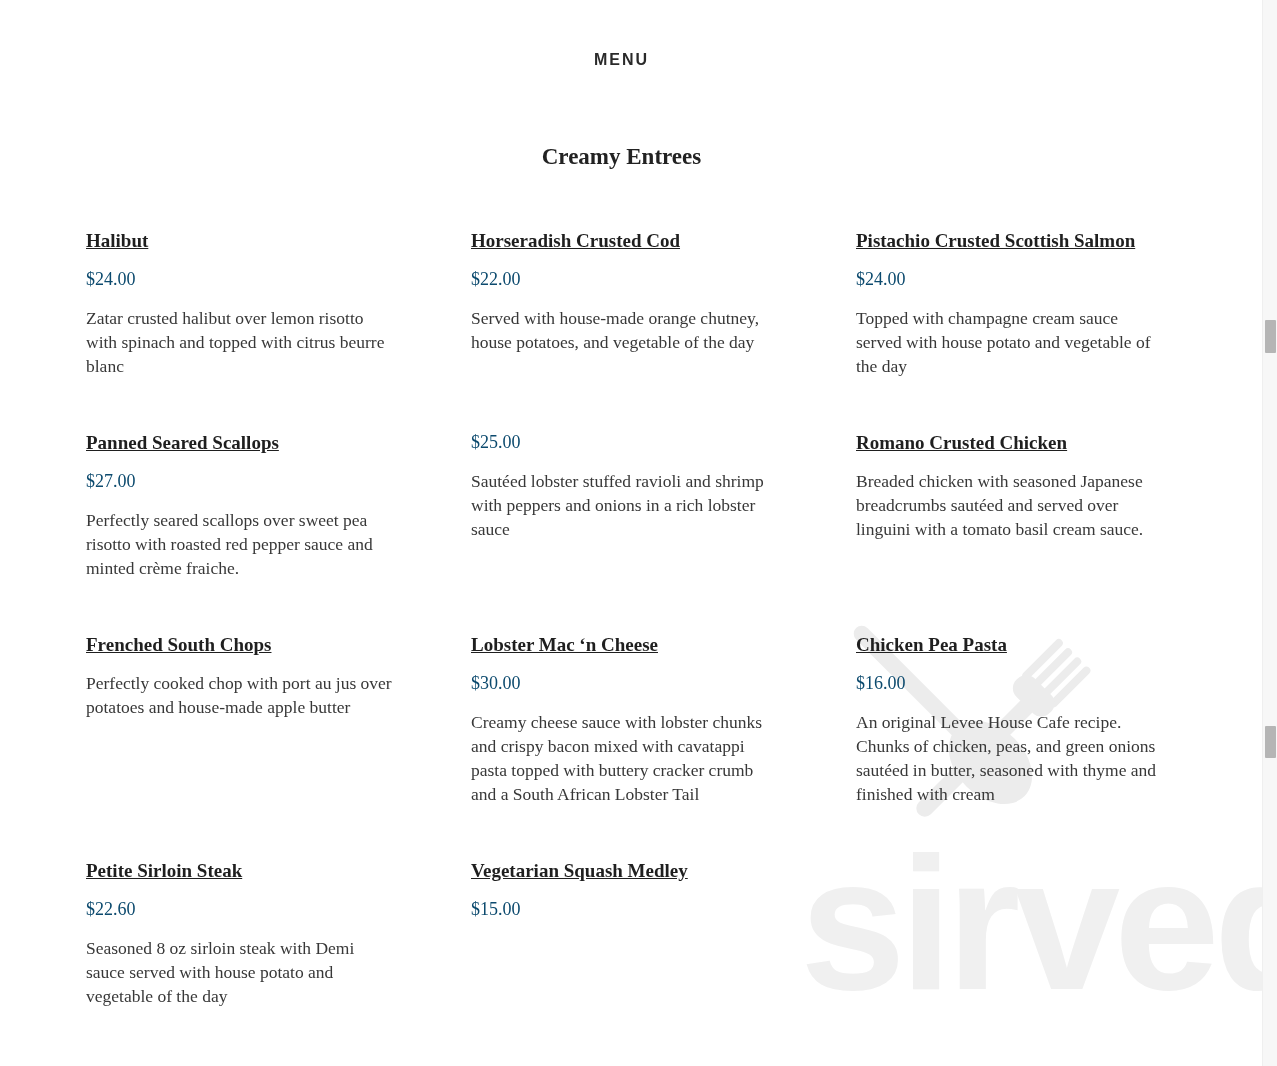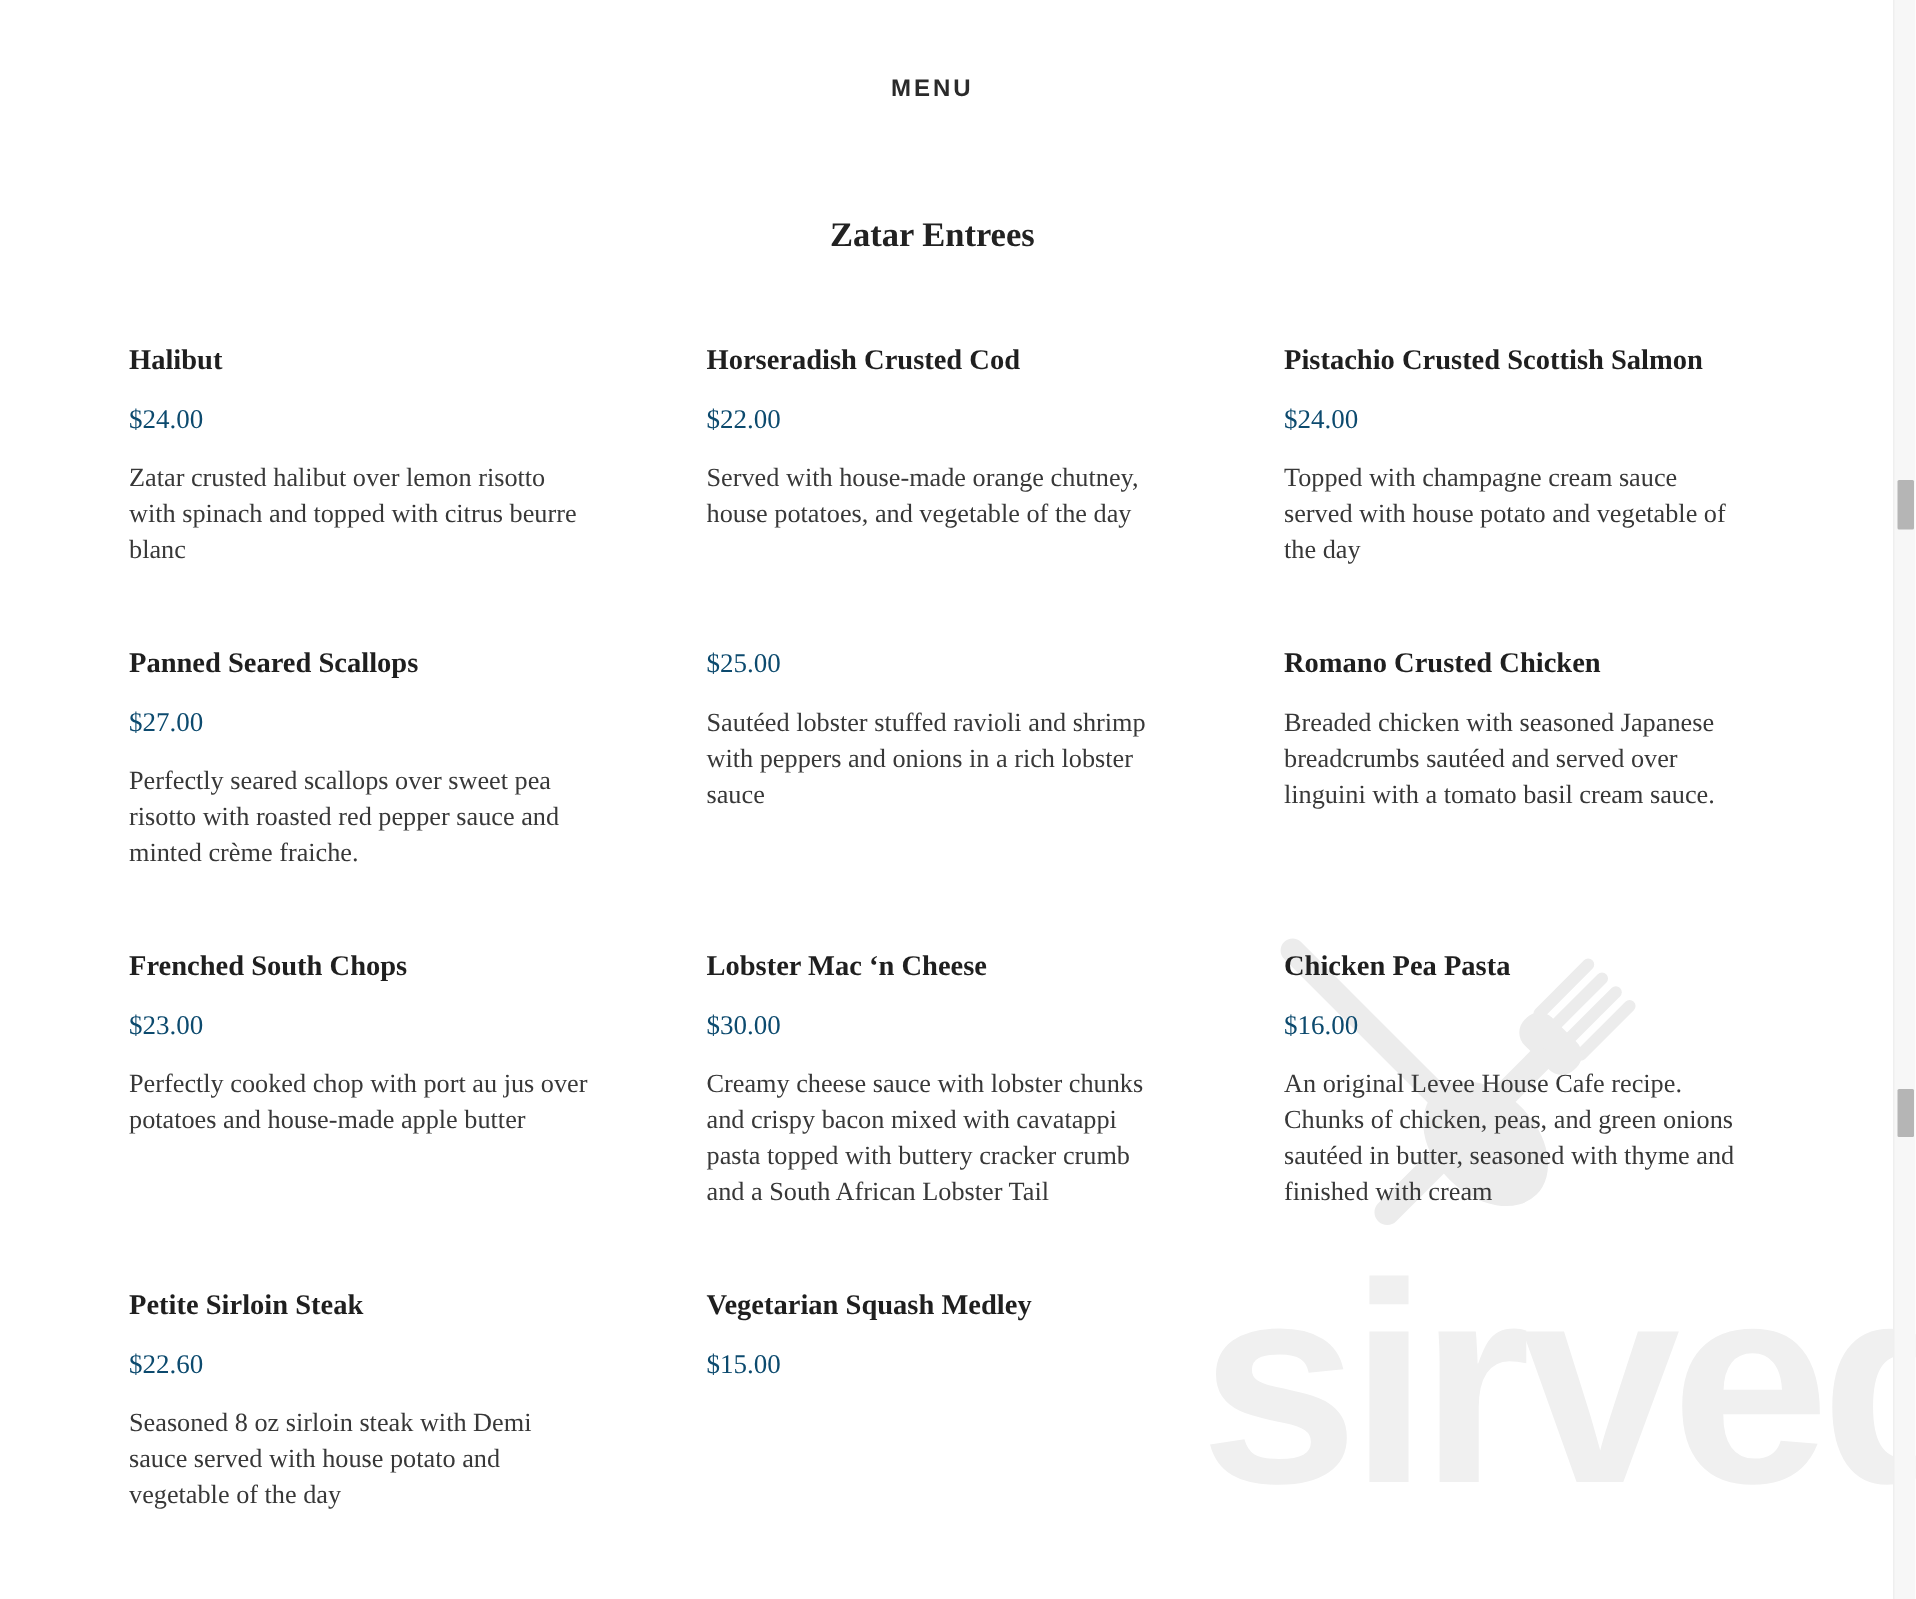--- a/index.html
+++ b/index.html
@@ -25,21 +25,21 @@
     margin:57px 0 0 86px;
     width:1080px;
     display:grid;
     grid-template-columns:repeat(3,310px);
     column-gap:75px;
     row-gap:52px;
   }
   .menu-item { width:310px; }
   .item-name {
     margin:0 0 14px; font-weight:700; font-size:19px; line-height:25px;
-    color:#1f1f1f; white-space:nowrap;
+    color:#1f1f1f; white-space:nowrap;text-decoration:underline;
   }
   .item-price { margin:0 0 14px; font-size:18px; line-height:25px; color:#0c4a6e; }
   .item-desc  { margin:0; font-size:17.5px; line-height:24px; color:#383838; }
 
   
   .wm-utensils { position:absolute; left:828px; top:605px; z-index:0; pointer-events:none; }
   .wm-text {
     position:absolute; left:800px; top:838px; z-index:0; pointer-events:none;
     font-family:"Liberation Sans","DejaVu Sans",sans-serif;
     font-weight:700; font-size:190px; line-height:170px; letter-spacing:-6px;
@@ -74,21 +74,21 @@
       <rect x="-26" y="-66" width="47" height="26" rx="12"></rect>
       <rect x="-8.5" y="-48" width="17" height="160" rx="8.5"></rect>
     </g>
   </g>
 </svg>
 
 <div class="wm-text">sirved</div>
 
 <div class="content">
   <div class="menu-header">MENU</div>
-  <h2 class="section-title">Zatar Entrees</h2>
+  <h2 class="section-title">Creamy Entrees</h2>
 
   <div class="menu-grid">
     <article class="menu-item">
       <h3 class="item-name">Halibut</h3>
       <div class="item-price">$24.00</div>
       <p class="item-desc">Zatar crusted halibut over lemon risotto with spinach and topped with citrus beurre blanc</p>
     </article>
     <article class="menu-item">
       <h3 class="item-name">Horseradish Crusted Cod</h3>
       <div class="item-price">$22.00</div>
@@ -107,21 +107,20 @@
     <article class="menu-item">
       <div class="item-price">$25.00</div>
       <p class="item-desc">Sautéed lobster stuffed ravioli and shrimp with peppers and onions in a rich lobster sauce</p>
     </article>
     <article class="menu-item">
       <h3 class="item-name">Romano Crusted Chicken</h3>
       <p class="item-desc">Breaded chicken with seasoned Japanese breadcrumbs sautéed and served over linguini with a tomato basil cream sauce.</p>
     </article>
     <article class="menu-item">
       <h3 class="item-name">Frenched South Chops</h3>
-      <div class="item-price">$23.00</div>
       <p class="item-desc">Perfectly cooked chop with port au jus over potatoes and house-made apple butter</p>
     </article>
     <article class="menu-item">
       <h3 class="item-name">Lobster Mac ‘n Cheese</h3>
       <div class="item-price">$30.00</div>
       <p class="item-desc">Creamy cheese sauce with lobster chunks and crispy bacon mixed with cavatappi pasta topped with buttery cracker crumb and a South African Lobster Tail</p>
     </article>
     <article class="menu-item">
       <h3 class="item-name">Chicken Pea Pasta</h3>
       <div class="item-price">$16.00</div>

